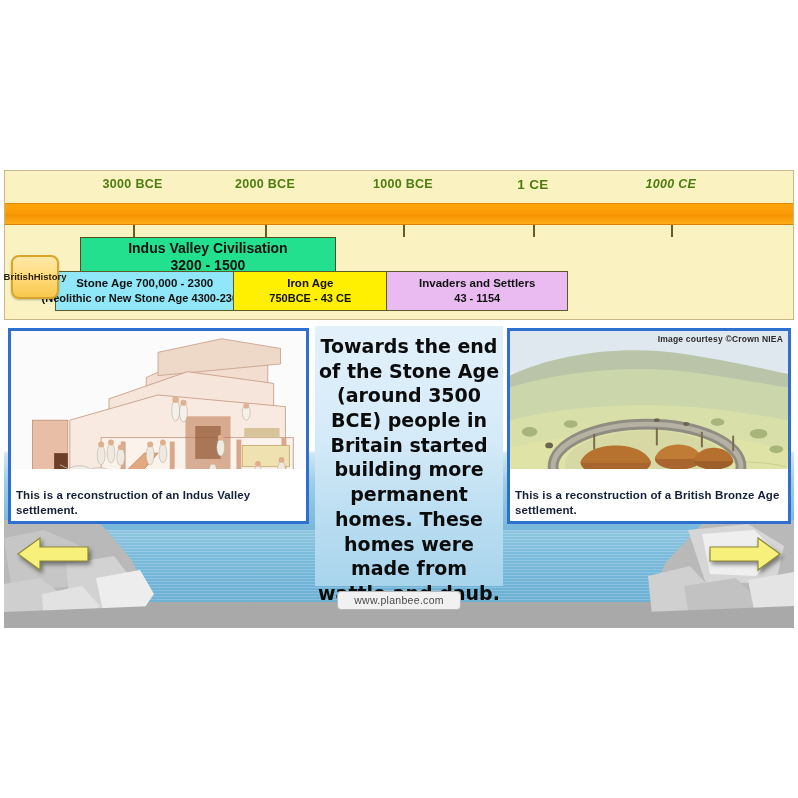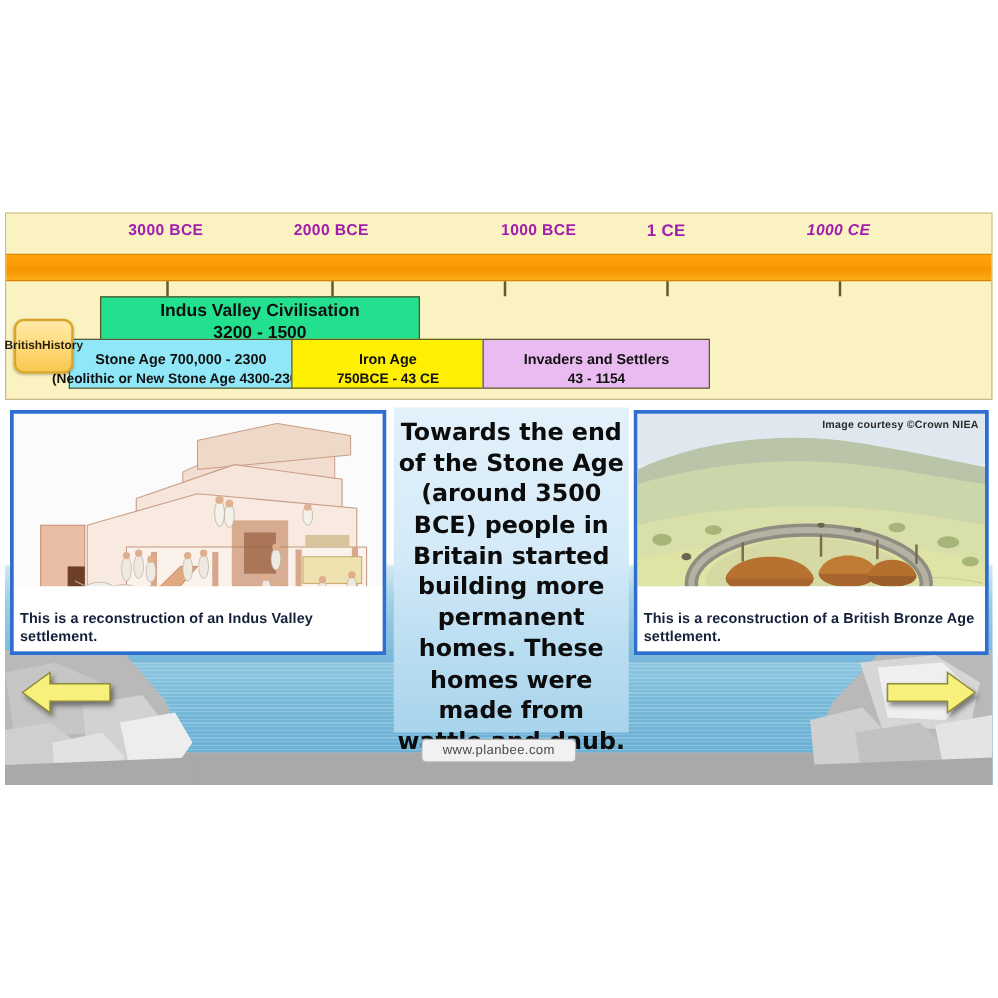--- a/index.html
+++ b/index.html
@@ -6,39 +6,39 @@
   body{width:798px;height:798px;font-family:"Liberation Sans",sans-serif;-webkit-font-smoothing:antialiased;}
 
   .stage{position:absolute;left:0;top:0;width:798px;height:798px;background:#ffffff;overflow:hidden;}
 
   
   .timeline{position:absolute;left:4px;top:170px;width:790px;height:150px;background:#faf2c0;
             border:1px solid #c9b98a;box-sizing:border-box;}
   .tl-inner{position:absolute;left:0;top:0;right:0;bottom:0;}
 
   .tl-scalerow{position:absolute;left:0;top:0;width:100%;height:32px;background:#faf2c0;}
-  .tl-label{position:absolute;top:6px;font-size:12.5px;font-weight:bold;color:#a21caf;
+  .tl-label{position:absolute;top:6px;font-size:12.5px;font-weight:bold;color:#4d7c0f;
             letter-spacing:.3px;white-space:nowrap;transform:translateX(-50%);}
   .tl-label.ce1{font-size:13.5px;}
 
   .tl-bar{position:absolute;left:0;top:32px;width:100%;height:22px;
           background:linear-gradient(to bottom,#ffa40a 0%,#fb9c05 45%,#f59300 55%,#ffab18 100%);
           border-top:1px solid #e08800;border-bottom:1px solid #d98300;box-sizing:border-box;}
 
   .tl-ticks{position:absolute;left:0;top:54px;width:100%;height:14px;}
   .tick{position:absolute;top:0;width:2px;height:12px;background:#6a5a2a;}
 
   .event{position:absolute;box-sizing:border-box;border:1px solid #4f4f22;
          text-align:center;font-size:14px;font-weight:bold;color:#111;line-height:1.25;
          display:flex;flex-direction:column;justify-content:center;align-items:center;}
   .event.indus{background:#22e08e;}
 
   .erarow{position:absolute;left:50px;right:10px;bottom:8px;height:40px;display:flex;}
   .era{flex:0 0 auto;box-sizing:border-box;border:1px solid #5a5a2a;border-right:none;
-       display:flex;flex-direction:column;justify-content:flex-end;align-items:center;
+       display:flex;flex-direction:column;justify-content:center;align-items:center;
        text-align:center;font-size:11.5px;font-weight:bold;color:#111;line-height:1.3;
        white-space:nowrap;overflow:visible;}
   .era:last-child{border-right:1px solid #5a5a2a;}
   .era .l2{font-size:11px;}
 
   .tab-bh{position:absolute;left:6px;top:84px;width:48px;height:44px;
           background:linear-gradient(to bottom,#ffe9a8 0%,#ffd977 55%,#f6c84e 100%);
           border:2px solid #d8a52a;border-radius:8px;box-sizing:border-box;
           display:flex;flex-direction:row;justify-content:center;align-items:center;
           font-size:9.5px;font-weight:bold;color:#2a1d05;line-height:1.35;z-index:5;
@@ -88,21 +88,21 @@
 </head>
 <body>
 
 <div class="stage">
 
   <div class="timeline">
     <div class="tl-inner">
       <div class="tl-scalerow" id="scalerow">
           <div class="tl-label" style="left: 16.2%;">3000 BCE</div>
           <div class="tl-label" style="left: 33%; text-align: center;">2000 BCE</div>
-          <div class="tl-label" style="left: 50.5%; margin-left: 28px;">1000 BCE</div>
+          <div class="tl-label" style="left: 50.5%;">1000 BCE</div>
           <div class="tl-label ce1" style="left: 67%;">1 CE</div>
           <div class="tl-label" style="left: 84.5%; font-style: italic;">1000 CE</div>
         </div>
       <div class="tl-bar"></div>
       <div class="tl-ticks" id="tickrow">
           <div class="tick" style="left: 16.2%;"></div>
           <div class="tick" style="left: 33%;"></div>
           <div class="tick" style="left: 50.5%;"></div>
           <div class="tick" style="left: 67%;"></div>
           <div class="tick" style="left: 84.5%;"></div>

